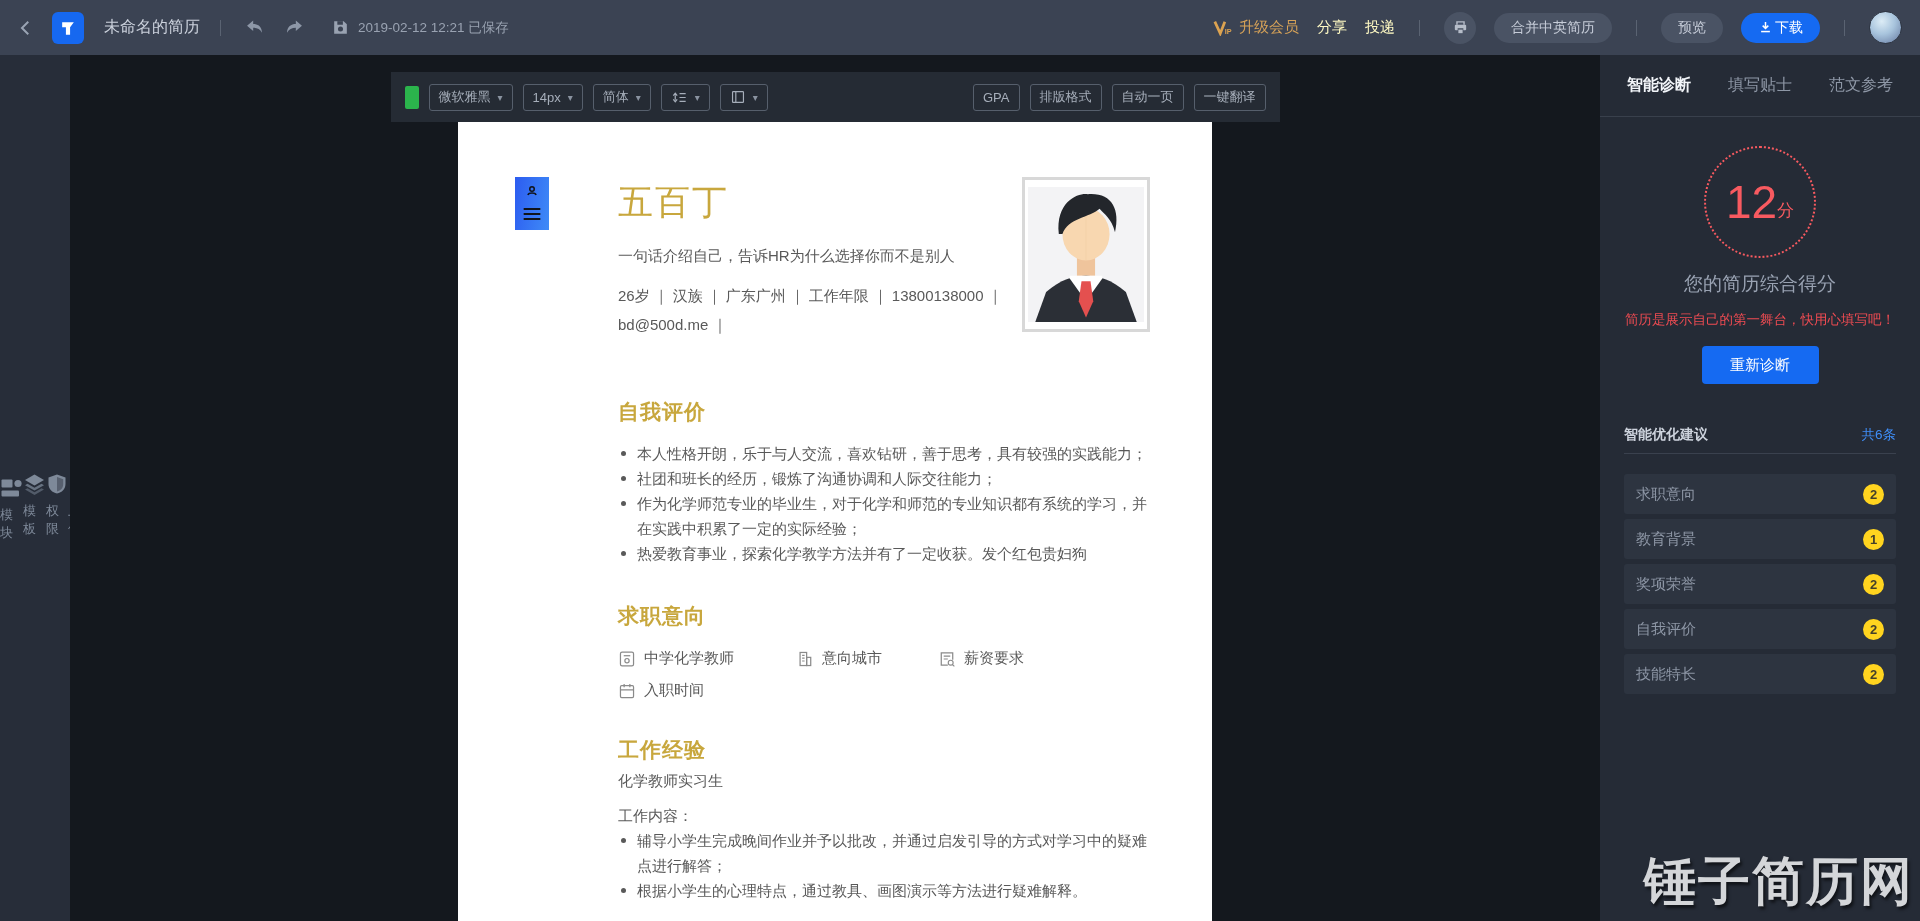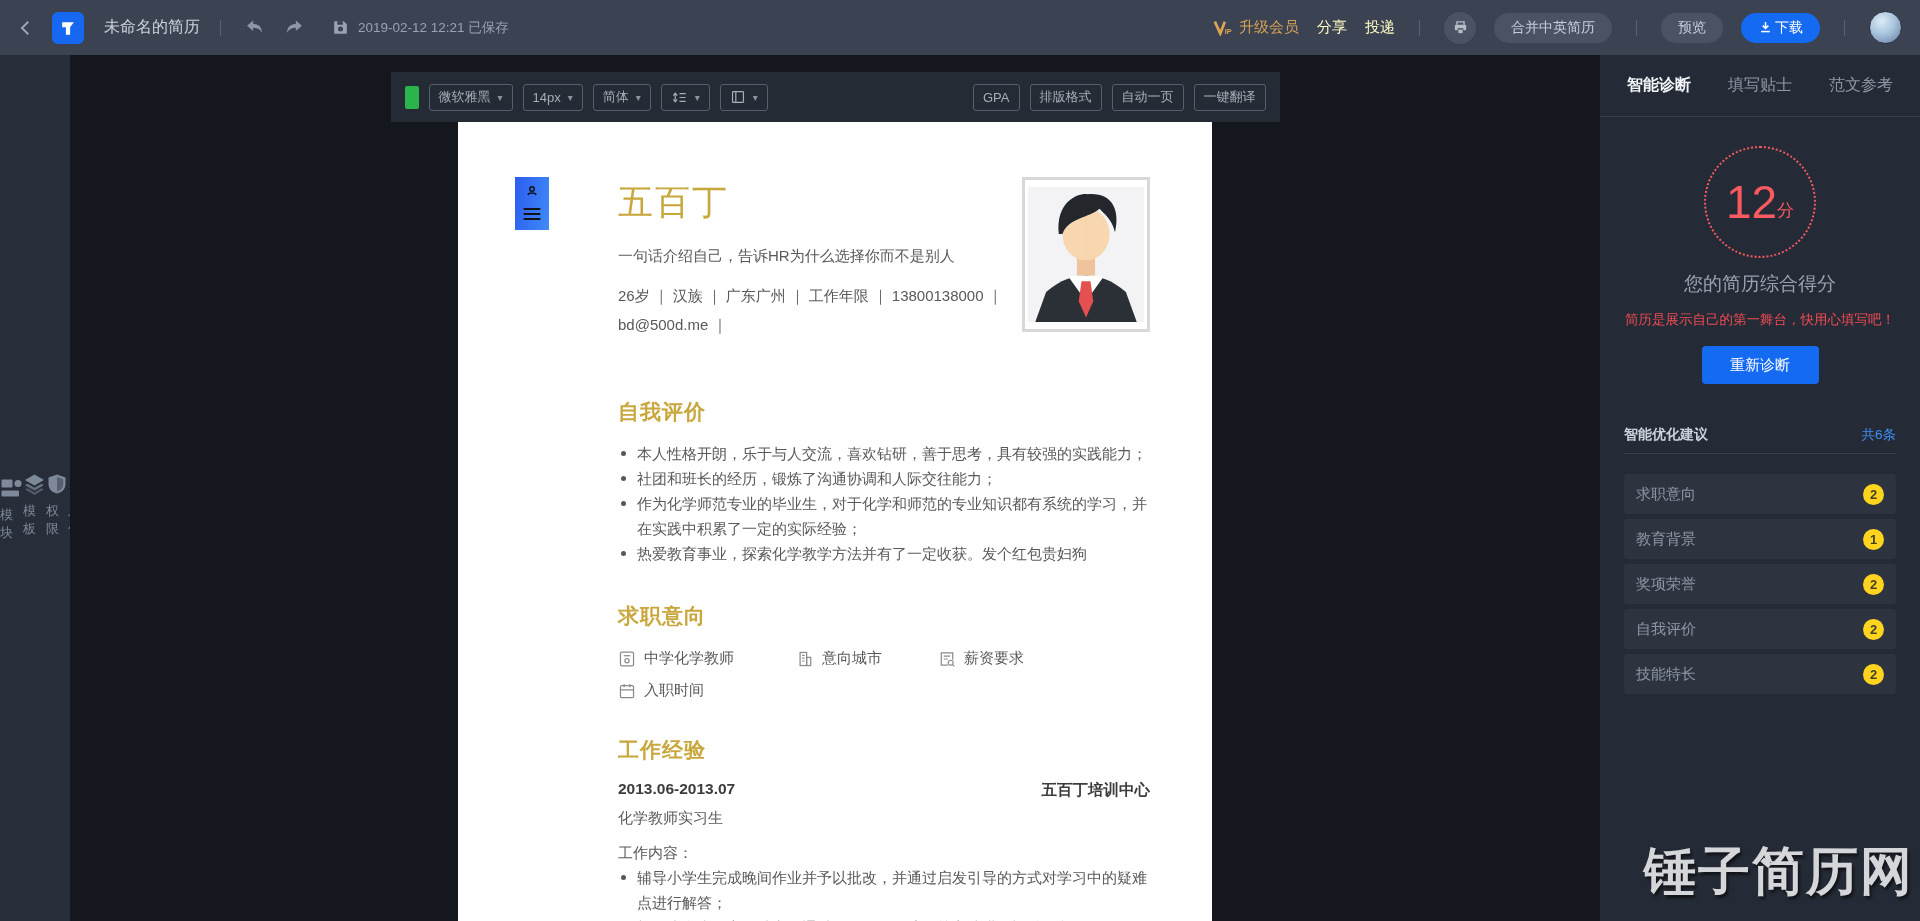--- a/index.html
+++ b/index.html
@@ -108,21 +108,21 @@
   .suggest-head { display:flex; align-items:center; justify-content:space-between; }
   .suggest-title { color:#cdd3dd; font-size:14px; font-weight:bold; }
   .suggest-count { color:#3f8ef8; font-size:13.5px; cursor:pointer; }
   .suggest-divider { height:1px; background:#3a414e; margin-top:9px; margin-bottom:20px; }
   .suggest-item { height:40px; background:#2d3440; border-radius:3px; margin-bottom:5px;
     display:flex; align-items:center; justify-content:space-between; padding:0 12px; cursor:pointer; }
   .suggest-label { color:#8d96a5; font-size:15px; }
   .badge { width:21px; height:21px; border-radius:50%; background:#ffd41f; color:#44402a;
     font-size:13px; font-weight:bold; display:flex; align-items:center; justify-content:center; }
 
-  .watermark { position:absolute; right:6px; bottom:14px; font-size:52px; font-weight:bold;
+  .watermark { position:absolute; right:6px; bottom:4px; font-size:52px; font-weight:bold;
     color:#d4d6d9; letter-spacing:2px; text-shadow:2px 3px 3px rgba(0,0,0,.55); white-space:nowrap; pointer-events:none; }
 
   svg { display:block; }
 </style>
 </head>
 <body>
 
 <header class="topbar">
   <div class="tb-left">
     <div class="back-btn">
@@ -351,24 +351,20 @@
                 <rect x="3" y="4.5" width="16" height="14.5" rx="1.5" fill="none" stroke="#8a8a8a" stroke-width="1.5"></rect>
                 <path d="M7.5 2.5 v4 M14.5 2.5 v4 M3 9.5 h16" stroke="#8a8a8a" stroke-width="1.5"></path>
               </svg>
               <span>入职时间</span>
             </div>
           </div>
         </div>
 
         <div class="sec">
           <div class="r-section-title">工作经验</div>
-          <div class="work-row">
-            <span>2013.06-2013.07</span>
-            <span>五百丁培训中心</span>
-          </div>
           <div class="work-role">化学教师实习生</div>
           <div class="work-label">工作内容：</div>
           <ul class="r-list tight">
             <li>辅导小学生完成晚间作业并予以批改，并通过启发引导的方式对学习中的疑难点进行解答；</li>
             <li>根据小学生的心理特点，通过教具、画图演示等方法进行疑难解释。</li>
           </ul>
 
         </div>
       </div>
     </section>

